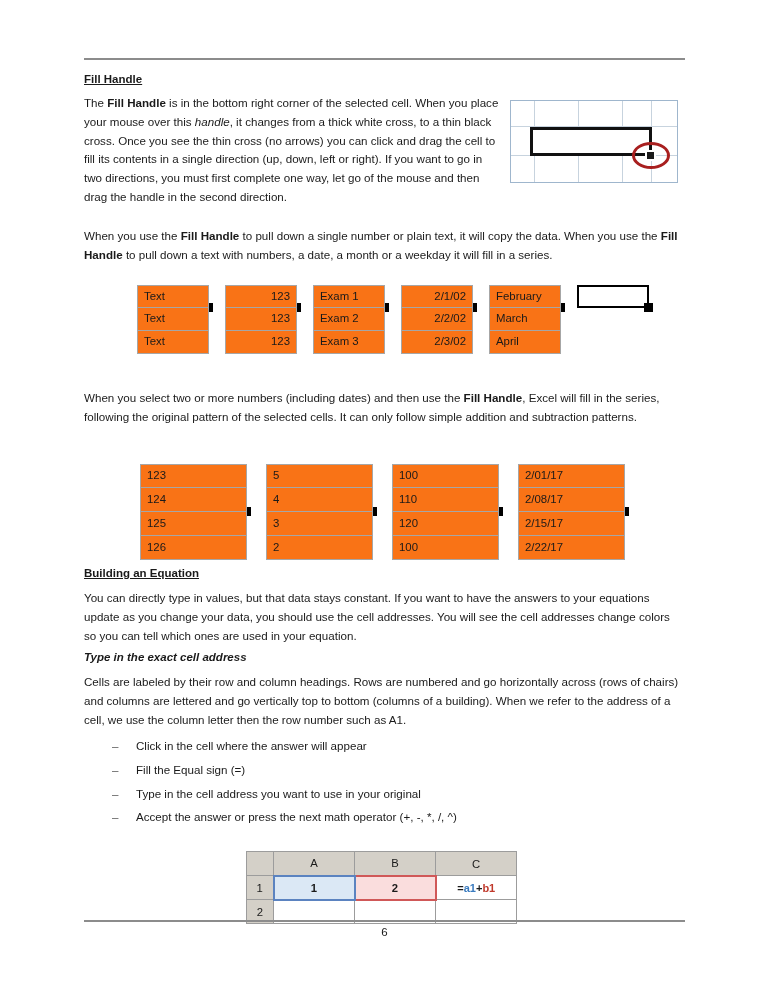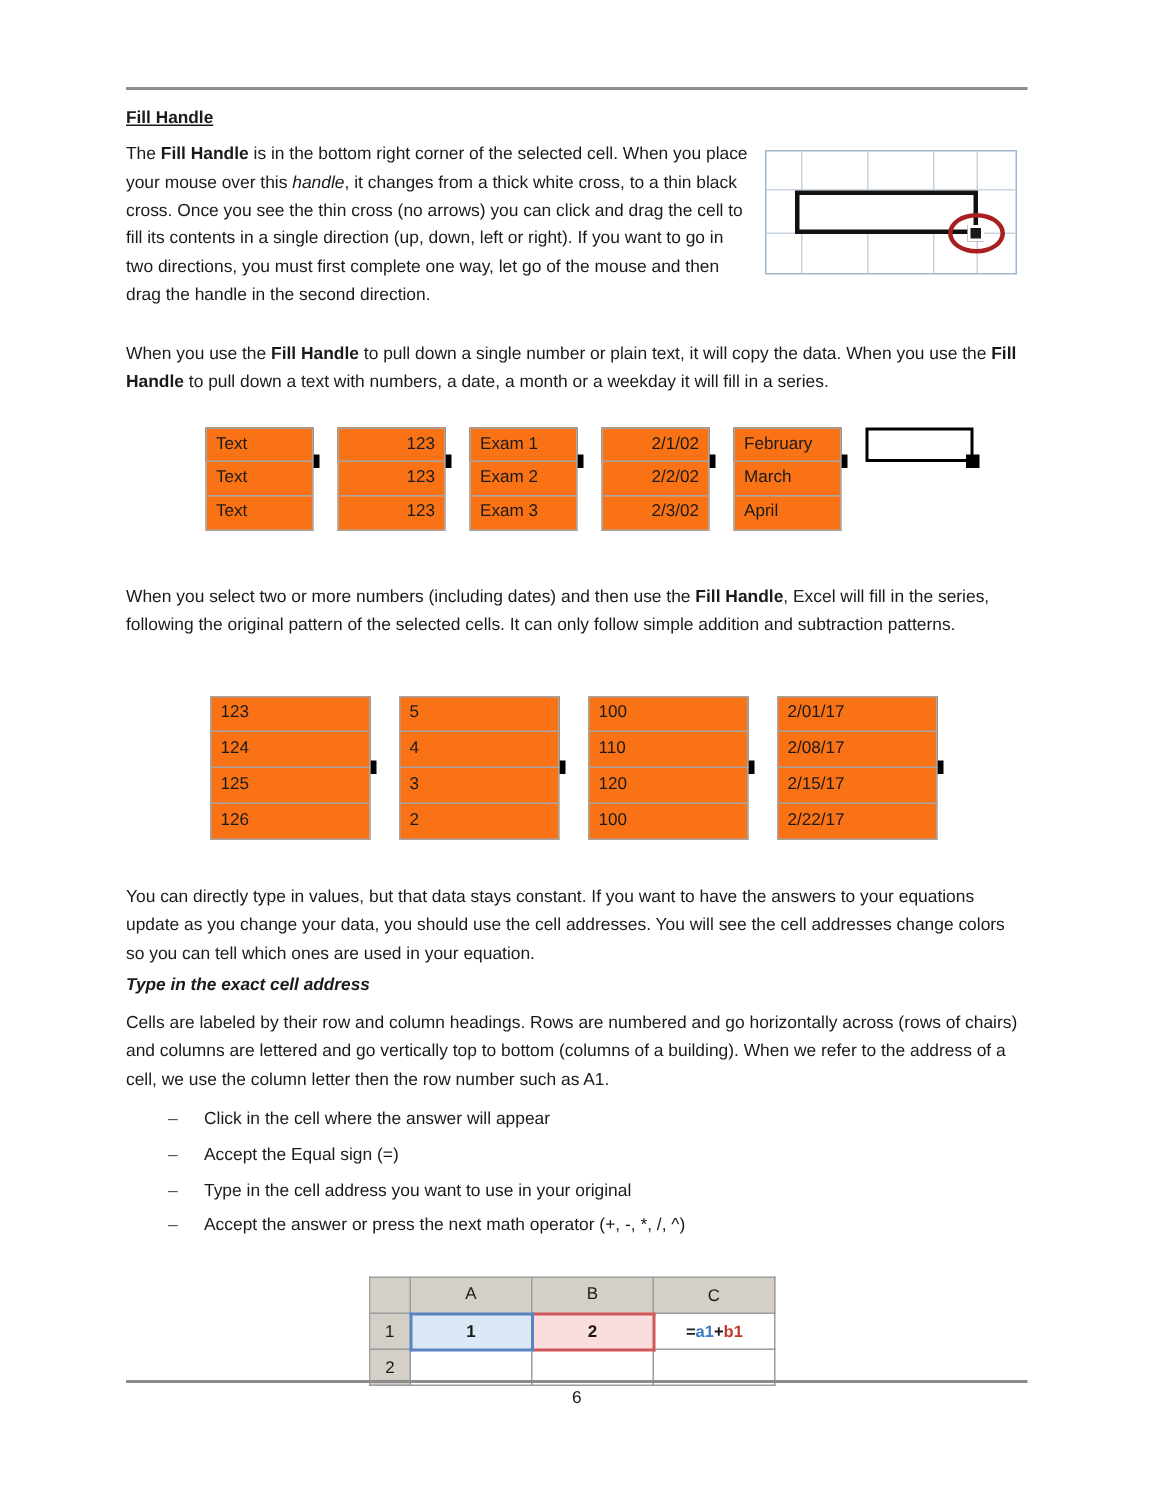--- a/index.html
+++ b/index.html
@@ -332,37 +332,40 @@
       <div class="ex-sel" style="left: 378px; top: 0px; width: 107px; height: 48px;"></div>
       <div class="ex-handle" style="left: 480px; top: 43px;"></div>
       <div class="ex-col" style="left: 378px; width: 107px;">
         <div class="ex-cell first align-left" style="height: 24px;">2/01/17</div>
         <div class="ex-cell align-left" style="height: 24px;">2/08/17</div>
         <div class="ex-cell align-left" style="height: 24px;">2/15/17</div>
         <div class="ex-cell align-left" style="height: 24px;">2/22/17</div>
       </div>
     </div>
 
+  <div class="content" style="top:566px;">
+    <p class="h-underline">Building an Equation</p>
+  </div>
 
   <div class="content" style="top:589px;">
     <p class="para">You can directly type in values, but that data stays constant. If you want to have the answers to your equations update as you change your data, you should use the cell addresses. You will see the cell addresses change colors so you can tell which ones are used in your equation.</p>
   </div>
 
   <div class="content" style="top:650px;">
     <p class="subhead-italic">Type in the exact cell address</p>
   </div>
 
   <div class="content" style="top:673px;">
     <p class="para">Cells are labeled by their row and column headings. Rows are numbered and go horizontally across (rows of chairs) and columns are lettered and go vertically top to bottom (columns of a building). When we refer to the address of a cell, we use the column letter then the row number such as A1.</p>
   </div>
 
   <div class="content" style="top:737px;">
     <ul class="dash-list" id="steps-list">
         <li><span class="dash">–</span><span>Click in the cell where the answer will appear</span></li>
-        <li><span class="dash">–</span><span>Accept the Equal sign (=)</span></li>
+        <li><span class="dash">–</span><span>Fill the Equal sign (=)</span></li>
         <li><span class="dash">–</span><span>Type in the cell address you want to use in your original</span></li>
         <li><span class="dash">–</span><span>Accept the answer or press the next math operator (+, -, *, /, ^)</span></li>
       </ul>
   </div>
 
   <table class="sheet">
     <tbody>
         <tr>
       <th class="corner"></th>
       <th class="colhead">A</th>

